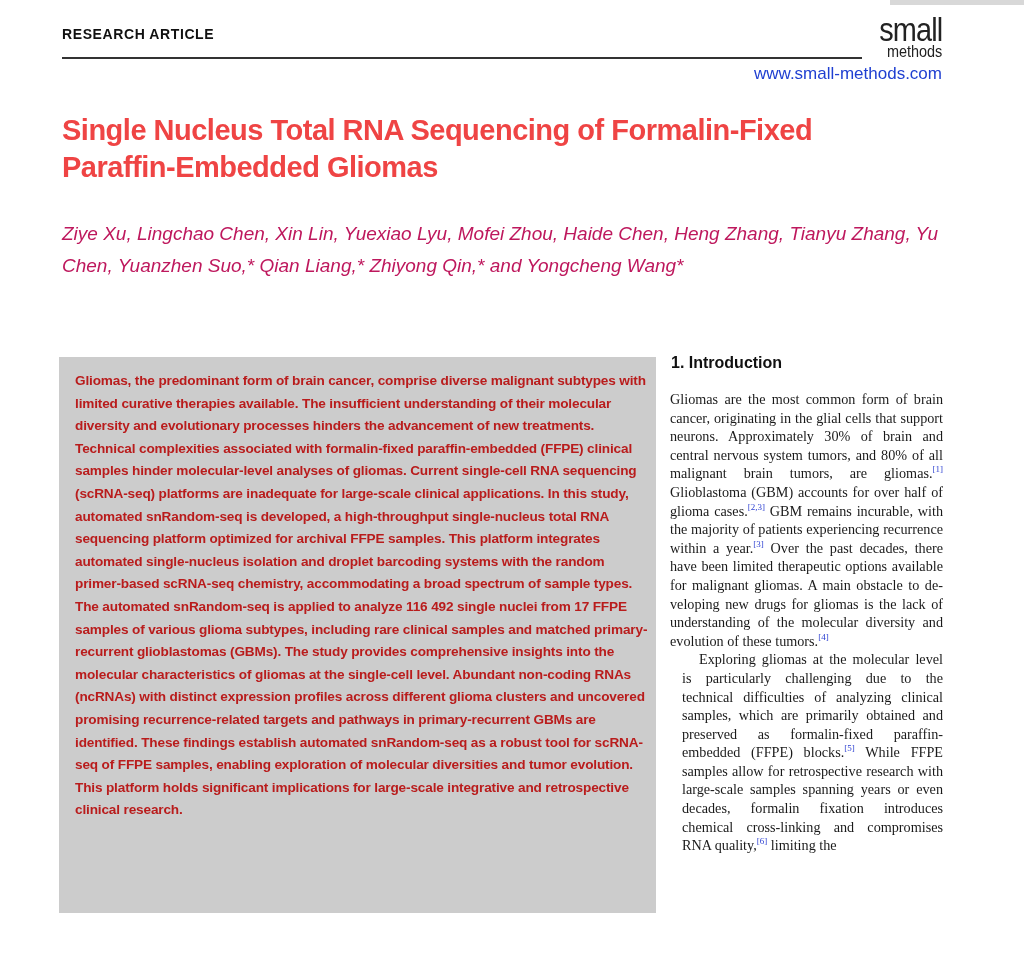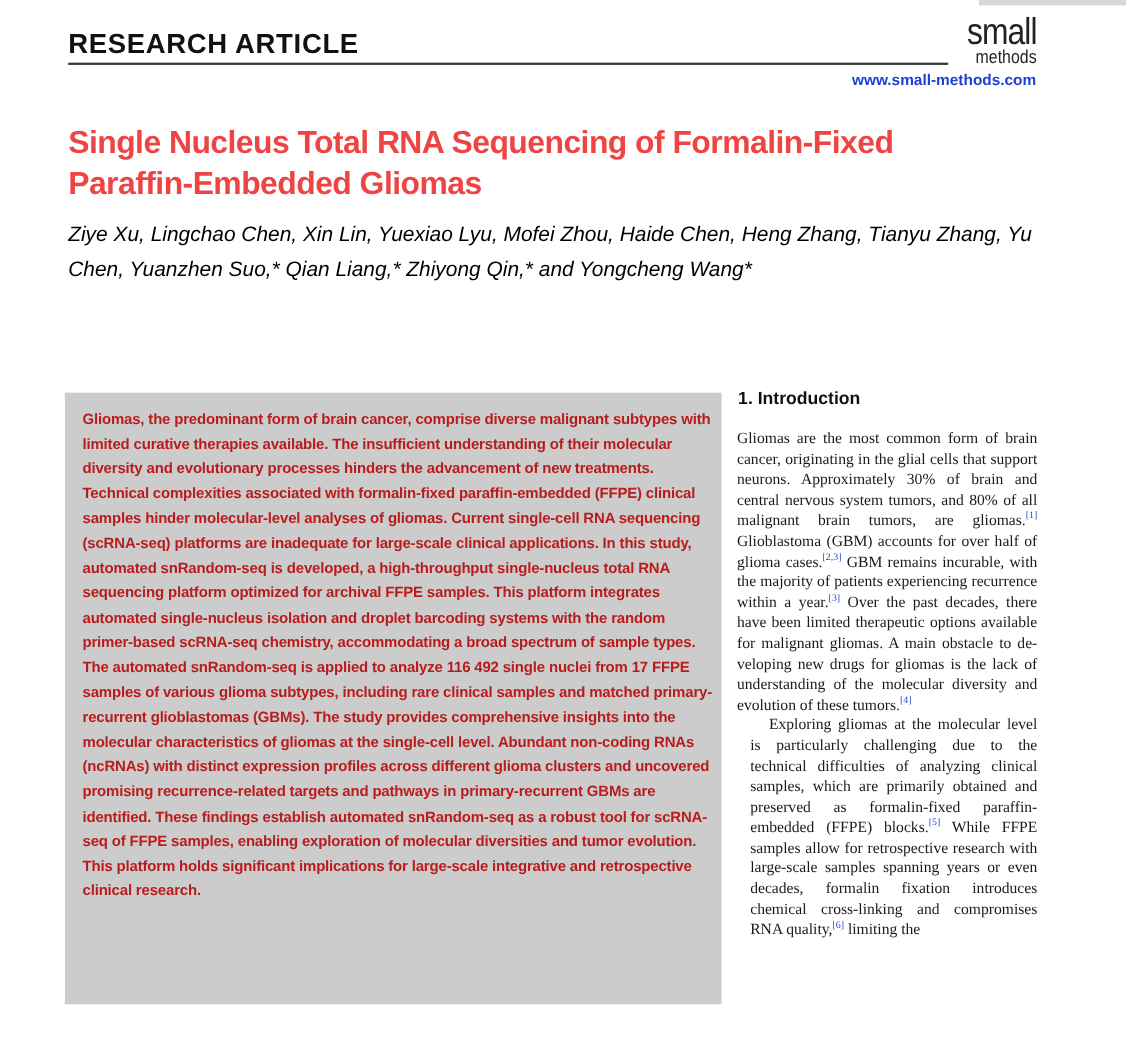--- a/index.html
+++ b/index.html
@@ -6,47 +6,47 @@
   body {
     width: 1024px; height: 953px; background: #ffffff; position: relative; overflow: hidden;
     font-family: "Liberation Sans", sans-serif; color: #1a1a1a;
   }
   .topbar-sliver {
     position: absolute; left: 890px; top: 0; width: 134px; height: 5px;
     background: #d8d8d8;
   }
   .header-label {
     position: absolute; left: 62px; top: 26px;
-    font-family: "Liberation Sans", sans-serif; font-weight: 900; font-size: 25px;
+    font-family: "Liberation Sans", sans-serif; font-weight: 900; font-size: 14px;
     letter-spacing: 0.6px; color: #111;
   }
   .header-rule {
     position: absolute; left: 62px; top: 57px; width: 800px; height: 1.5px; background: #333;
   }
   .journal-logo { position: absolute; right: 82px; top: 14px; text-align: right; }
   .logo-small {
     display: block; font-family: "Liberation Sans", sans-serif; font-size: 34px; line-height: 30px;
     letter-spacing: -1px; color: #222; font-weight: 400; transform: scaleX(0.85); transform-origin: right;
   }
   .logo-methods {
     display: block; font-family: "Liberation Sans", sans-serif; font-size: 17px; line-height: 16px;
     color: #222; transform: scaleX(0.85); transform-origin: right;
   }
   .journal-url {
-    position: absolute; right: 82px; top: 64px; font-size: 14px; font-weight: 700; color: #1f3fd1;
+    position: absolute; right: 82px; top: 64px; font-size: 17px; font-weight: 400; color: #1f3fd1;
     text-decoration: none;
   }
   .paper-title {
     position: absolute; left: 62px; top: 112px; width: 860px;
     font-family: "Liberation Sans", sans-serif; font-size: 29px; line-height: 37px; font-weight: 700;
     color: #ef4444; letter-spacing: -0.5px;
   }
   .authors {
-    position: absolute; left: 62px; top: 198px; width: 880px;
-    font-family: "Liberation Sans", sans-serif; font-style: italic; font-size: 19px; line-height: 32px; color: #000000;
+    position: absolute; left: 62px; top: 218px; width: 880px;
+    font-family: "Liberation Sans", sans-serif; font-style: italic; font-size: 19px; line-height: 32px; color: #be185d;
   }
   .abstract-box {
     position: absolute; left: 59px; top: 357px; width: 597px; height: 556px; background: #cccccc;
   }
   .abstract-text {
     position: absolute; left: 75px; top: 370px; width: 575px;
     font-family: "Liberation Sans", sans-serif; font-weight: 700; font-size: 13.6px; line-height: 22.6px;
     color: #b91c1c; letter-spacing: -0.15px;
   }
   .section-heading {

